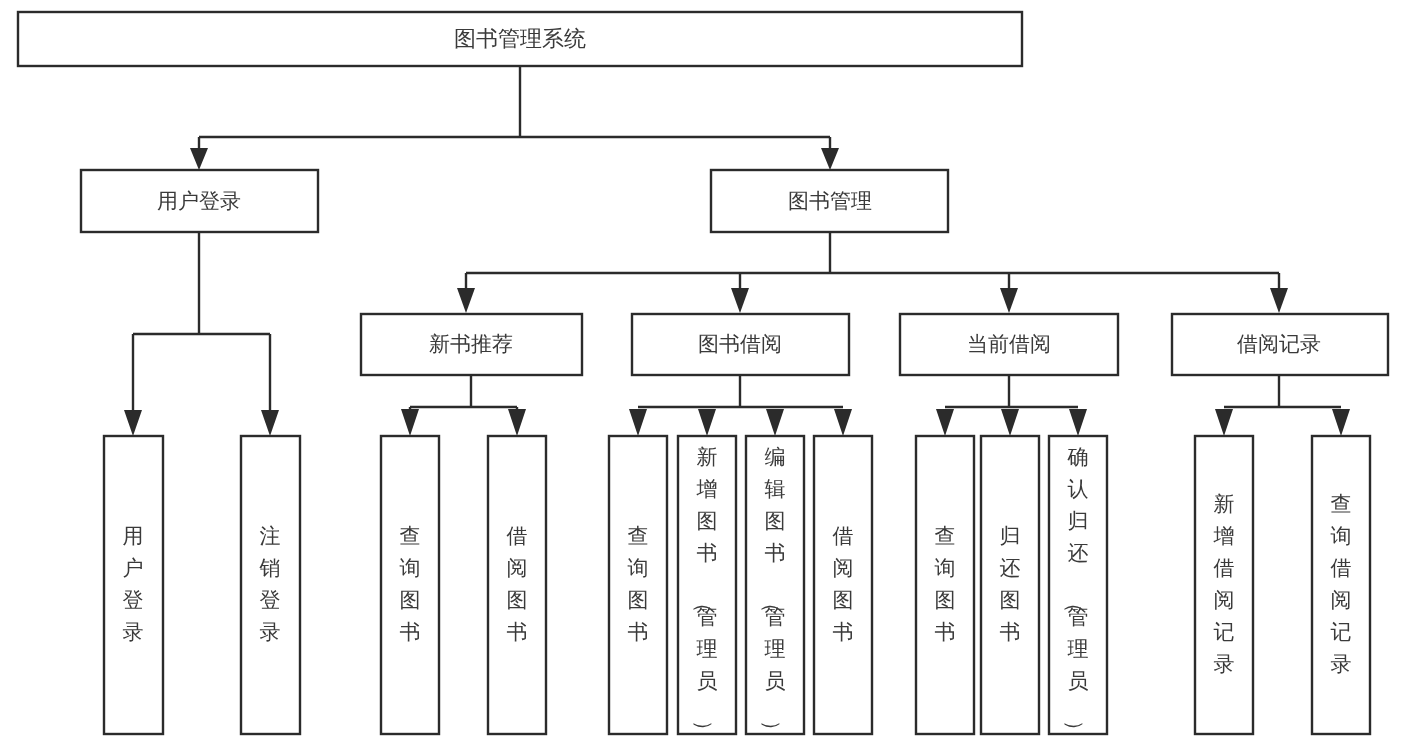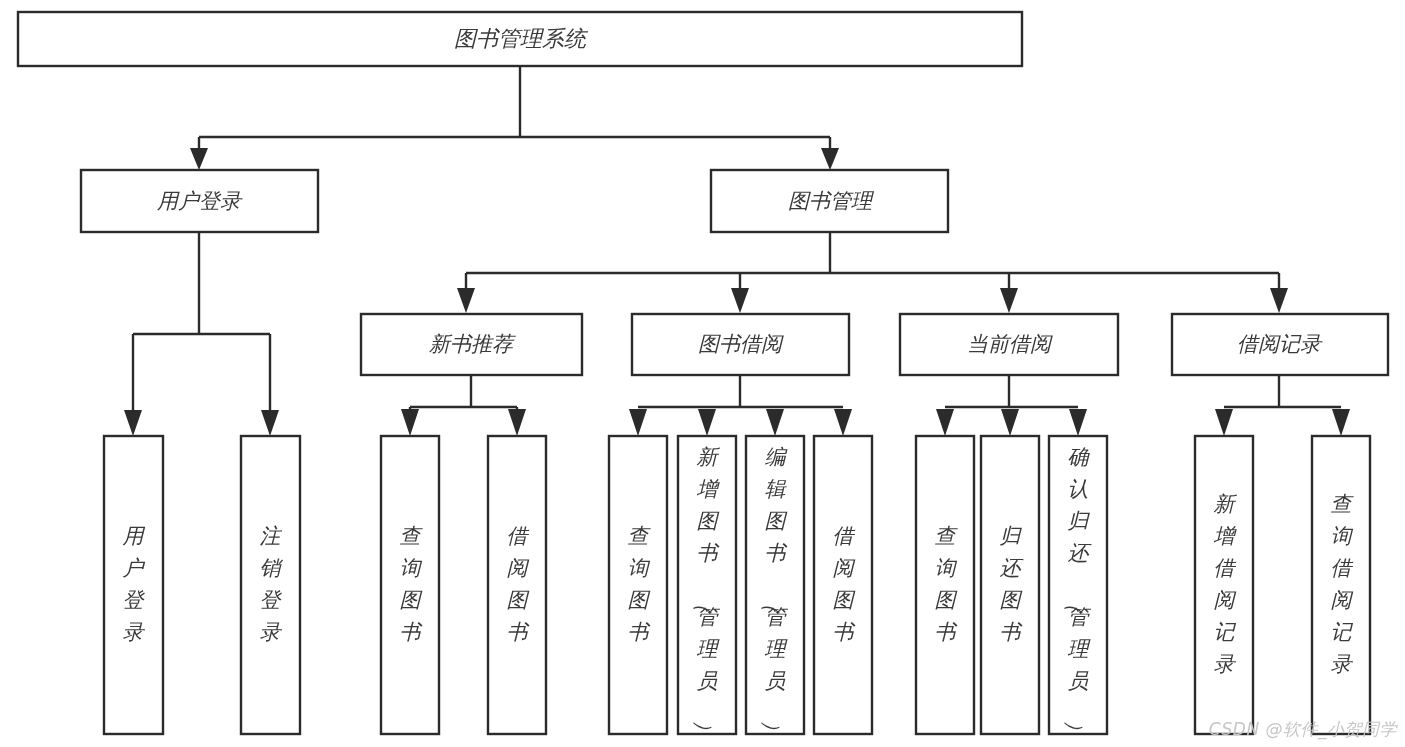--- a/index.html
+++ b/index.html
@@ -10,21 +10,20 @@
   }
   body {
     font-family: "DejaVu Sans", "Liberation Sans", sans-serif;
   }
   #diagram-root {
     position: relative;
     width: 1405px;
     height: 747px;
     background: #ffffff;
     overflow: hidden;
-    font-style: italic;
   }
   svg#tree-svg {
     position: absolute;
     left: 0;
     top: 0;
     width: 1405px;
     height: 747px;
   }
   .node-box {
     fill: #ffffff;
@@ -227,15 +226,14 @@
       <rect class="node-box" x="1195" y="436" width="58" height="298"></rect>
       <text class="leaf-label" x="1224" y="511"><tspan x="1224" dy="0">新</tspan><tspan x="1224" dy="32">增</tspan><tspan x="1224" dy="32">借</tspan><tspan x="1224" dy="32">阅</tspan><tspan x="1224" dy="32">记</tspan><tspan x="1224" dy="32">录</tspan></text>
     </g>
     <g>
       <rect class="node-box" x="1312" y="436" width="58" height="298"></rect>
       <text class="leaf-label" x="1341" y="511"><tspan x="1341" dy="0">查</tspan><tspan x="1341" dy="32">询</tspan><tspan x="1341" dy="32">借</tspan><tspan x="1341" dy="32">阅</tspan><tspan x="1341" dy="32">记</tspan><tspan x="1341" dy="32">录</tspan></text>
     </g>
 
   </svg>
 
-  <div class="watermark">CSDN @软件_小贺同学</div>
 
 </div>
 
 </body></html>

